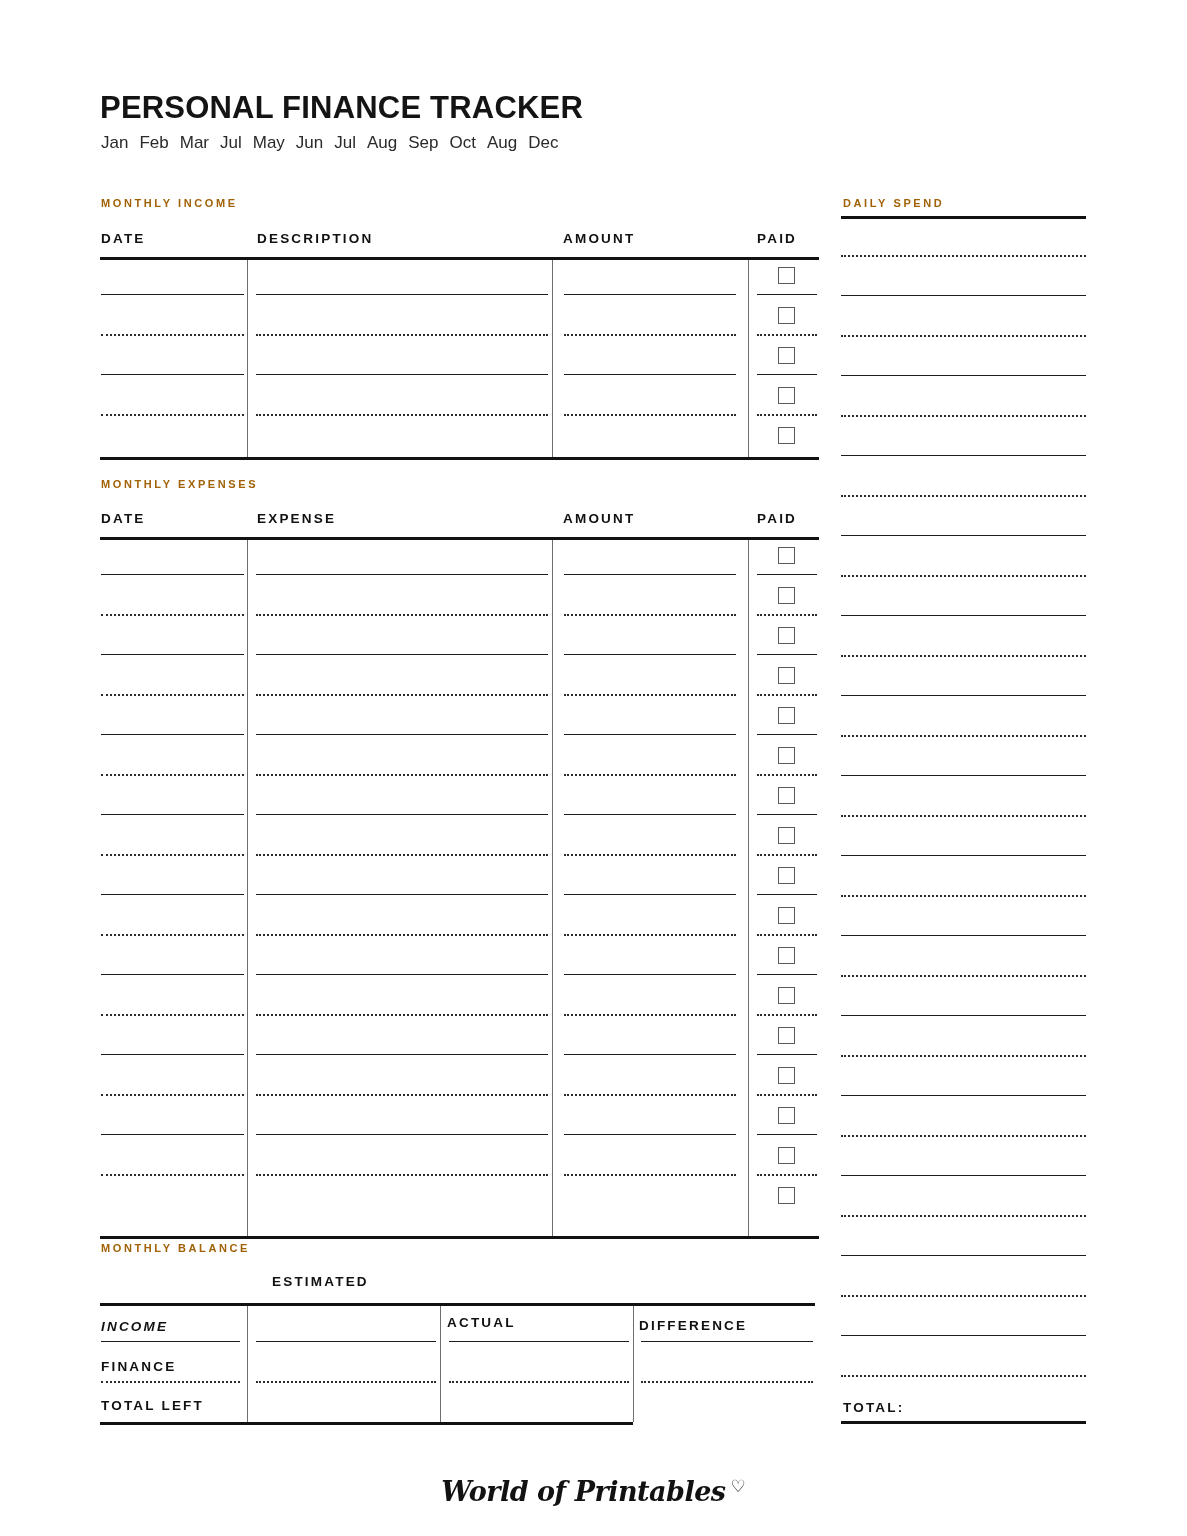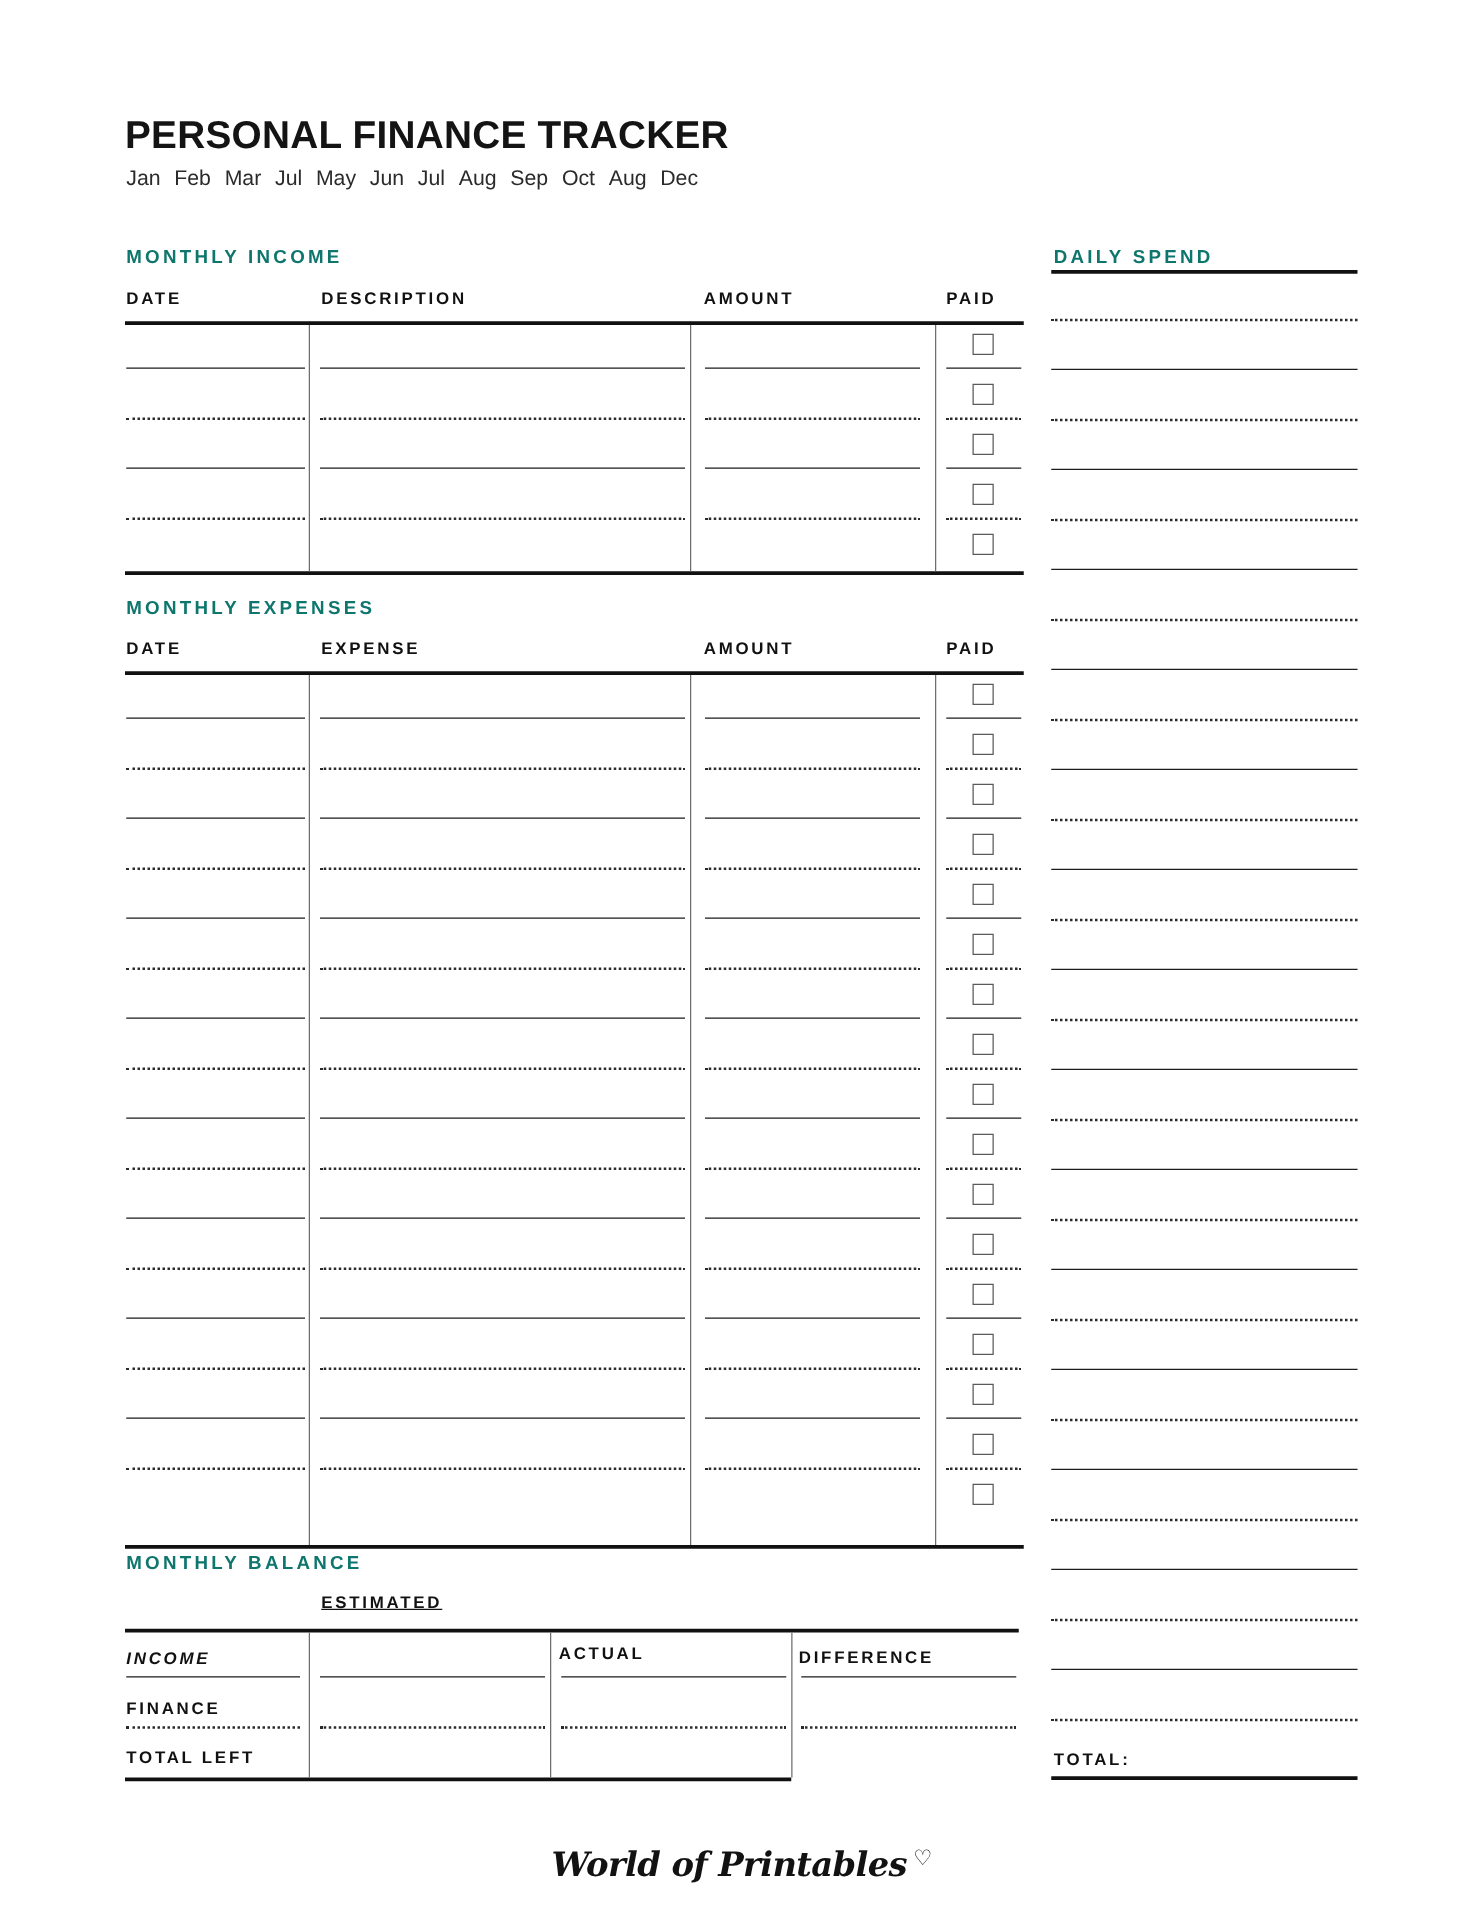--- a/index.html
+++ b/index.html
@@ -59,24 +59,24 @@
   }
   .vrule {
     position: absolute;
     width: 0;
     border-left: 1.3px solid #6e6e6e;
   }
 
   
   .section-head {
     position: absolute;
-    font-size: 15px;
+    font-size: 11px;
     font-weight: bold;
     letter-spacing: 2.6px;
-    color: #0f766e;
+    color: #a16207;
     line-height: 1;
     white-space: nowrap;
   }
   .col-head {
     position: absolute;
     font-size: 13.5px;
     font-weight: bold;
     letter-spacing: 2.2px;
     color: #111;
     line-height: 1;
@@ -274,21 +274,21 @@
     <div class="checkbox" style="left:778px; top:987px;"></div>
     <div class="checkbox" style="left:778px; top:1027px;"></div>
     <div class="checkbox" style="left:778px; top:1067px;"></div>
     <div class="checkbox" style="left:778px; top:1107px;"></div>
     <div class="checkbox" style="left:778px; top:1147px;"></div>
     <div class="checkbox" style="left:778px; top:1187px;"></div>
   </div>
 
 <div class="section-head" style="left:101px; top:1243px;text-align:center;">MONTHLY BALANCE</div>
 
-<div class="col-head" style="left:257px; top:1275px;text-decoration:underline;">ESTIMATED</div>
+<div class="col-head" style="left:272px; top:1275px;">ESTIMATED</div>
 <div class="col-head" style="left:447px; top:1316px;">ACTUAL</div>
 <div class="col-head" style="left:639px; top:1275px;margin-top:44px;">DIFFERENCE</div>
 
 <div id="balance-table">
     <div class="rule-heavy" style="left:100px; top:1303px; width:715px;"></div>
     <div class="rule-heavy" style="left:100px; top:1422px; width:533px;"></div>
     <div class="vrule" style="left:247px; top:1306px; height:116px;"></div>
     <div class="vrule" style="left:440px; top:1306px; height:116px;"></div>
     <div class="vrule" style="left:633px; top:1306px; height:116px;"></div>
     <div class="row-label" style="left:101px; top:1320px;font-style:italic;">INCOME</div>

